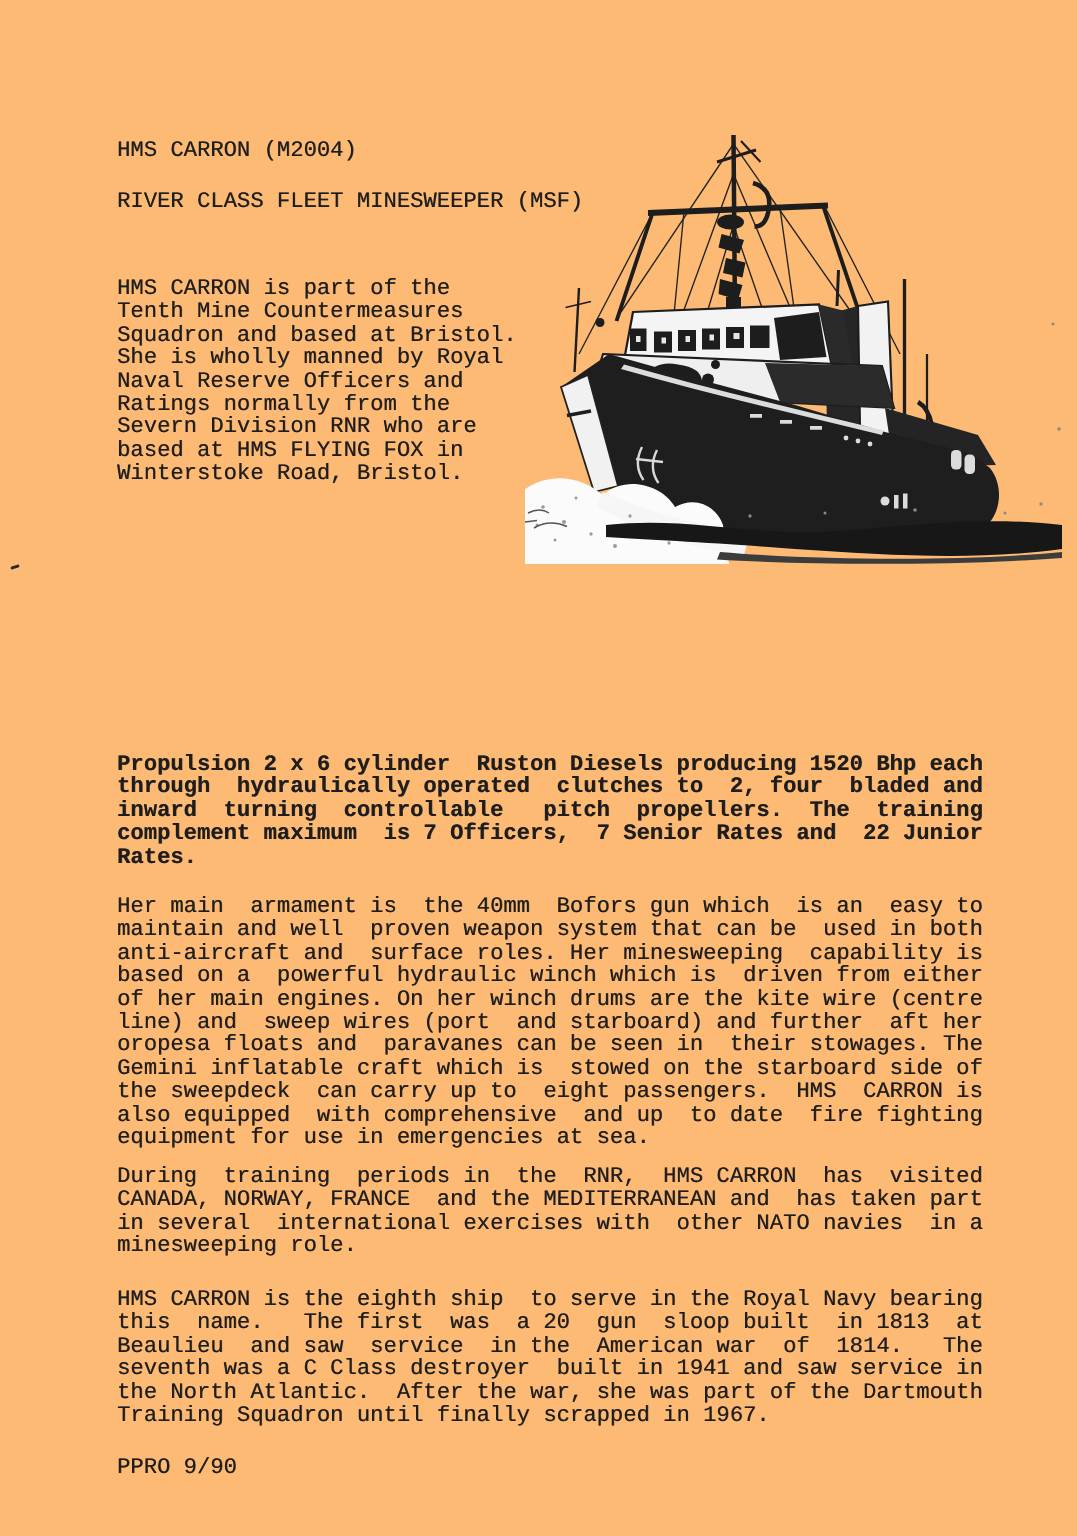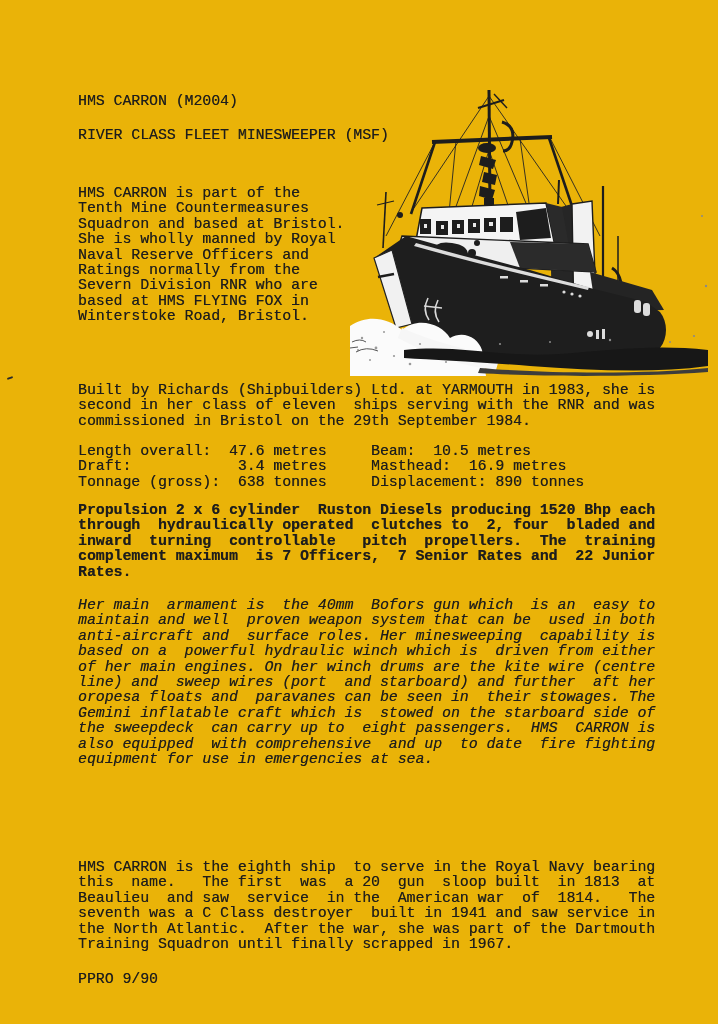--- a/index.html
+++ b/index.html
@@ -5,21 +5,21 @@
   html,body{margin:0;padding:0;}
   body{
     width:718px;height:1024px;
     background:#fdfdfd;
     position:relative;
     overflow:hidden;
     font-family:"Liberation Mono","DejaVu Sans Mono",monospace;
   }
   .page{
     position:absolute;inset:0;
-    background:#eab308;
+    background:#fdba74;
   }
   pre.t{
     position:absolute;
     margin:0;
     font-family:"Liberation Mono","DejaVu Sans Mono",monospace;
     font-size:14.8px;
     line-height:15.4px;
     color:#1d1d1d;
     white-space:pre;
     text-shadow:0.3px 0 0 rgba(25,25,25,0.65);
@@ -48,42 +48,40 @@
   <pre class="t" style="left:78px;top:186px;">HMS CARRON is part of the
 Tenth Mine Countermeasures
 Squadron and based at Bristol.
 She is wholly manned by Royal
 Naval Reserve Officers and
 Ratings normally from the
 Severn Division RNR who are
 based at HMS FLYING FOX in
 Winterstoke Road, Bristol.</pre>
   <pre class="t" style="left:78px;top:128px;">RIVER CLASS FLEET MINESWEEPER (MSF)</pre>
-  <pre class="t" style="left:78px;top:383px;">Built by Richards (Shipbuilders) Ltd. at YARMOUTH in 1983, she is
-second in her class of eleven  ships serving with the RNR and was
-commissioned in Bristol on the 29th September 1984.</pre>
-  <pre class="t" style="left:78px;top:444px;">Length overall:  47.6 metres     Beam:  10.5 metres
-Draft:            3.4 metres     Masthead:  16.9 metres
-Tonnage (gross):  638 tonnes     Displacement: 890 tonnes</pre>
   <pre class="t" style="left:78px;top:503px;font-weight:bold;">Propulsion 2 x 6 cylinder  Ruston Diesels producing 1520 Bhp each
 through  hydraulically operated  clutches to  2, four  bladed and
 inward  turning  controllable   pitch  propellers.  The  training
 complement maximum  is 7 Officers,  7 Senior Rates and  22 Junior
 Rates.</pre>
-  <pre class="t" style="left:78px;top:598px;font-style:italic;">Her main  armament is  the 40mm  Bofors gun which  is an  easy to
+  <pre class="t" style="left:78px;top:598px;">Her main  armament is  the 40mm  Bofors gun which  is an  easy to
 maintain and well  proven weapon system that can be  used in both
 anti-aircraft and  surface roles. Her minesweeping  capability is
 based on a  powerful hydraulic winch which is  driven from either
 of her main engines. On her winch drums are the kite wire (centre
 line) and  sweep wires (port  and starboard) and further  aft her
 oropesa floats and  paravanes can be seen in  their stowages. The
 Gemini inflatable craft which is  stowed on the starboard side of
 the sweepdeck  can carry up to  eight passengers.  HMS  CARRON is
 also equipped  with comprehensive  and up  to date  fire fighting
 equipment for use in emergencies at sea.</pre>
+  <pre class="t" style="left:78px;top:778px;">During  training  periods in  the  RNR,  HMS CARRON  has  visited
+CANADA, NORWAY, FRANCE  and the MEDITERRANEAN and  has taken part
+in several  international exercises with  other NATO navies  in a
+minesweeping role.</pre>
   <pre class="t" style="left:78px;top:860px;">HMS CARRON is the eighth ship  to serve in the Royal Navy bearing
 this  name.   The first  was  a 20  gun  sloop built  in 1813  at
 Beaulieu  and saw  service  in the  American war  of  1814.   The
 seventh was a C Class destroyer  built in 1941 and saw service in
 the North Atlantic.  After the war, she was part of the Dartmouth
 Training Squadron until finally scrapped in 1967.</pre>
   <pre class="t" style="left:78px;top:972px;">PPRO 9/90</pre>
 
   <div class="stray-mark"></div>
 

